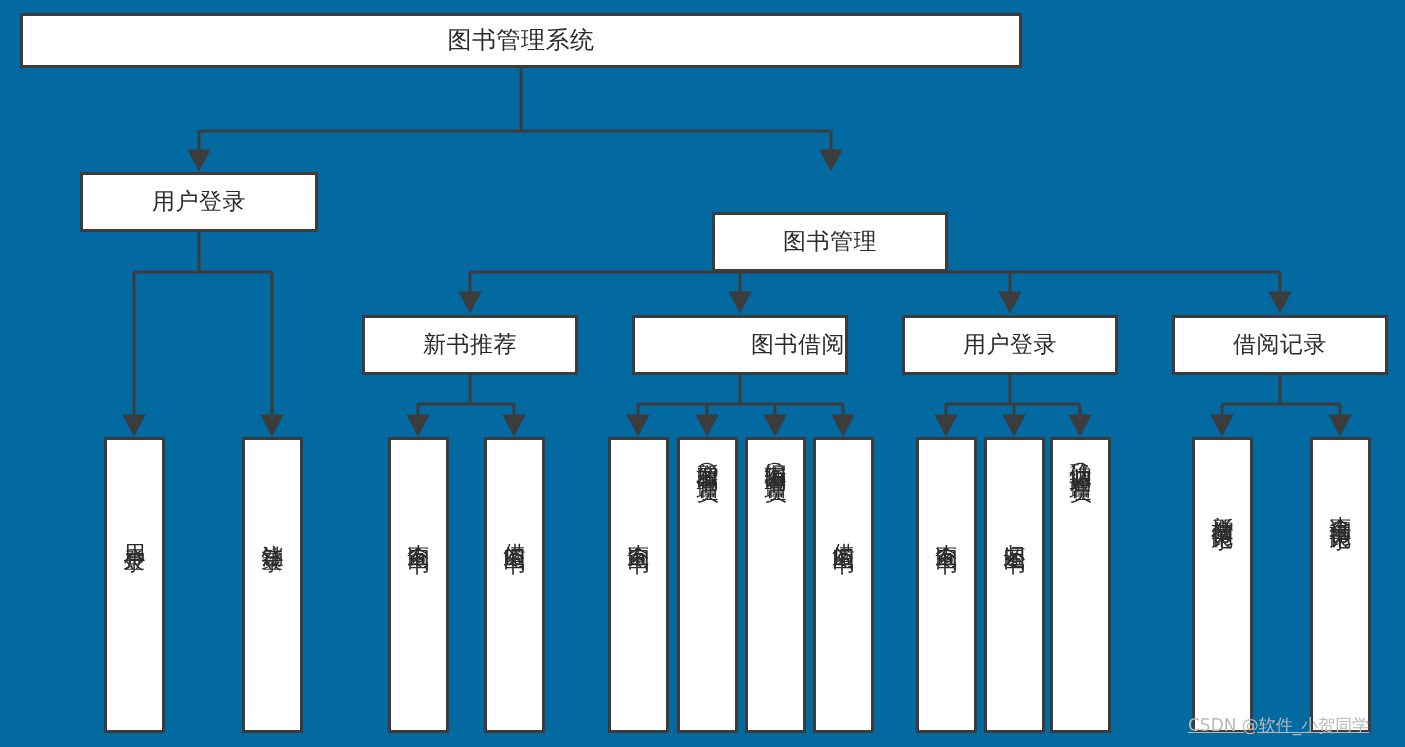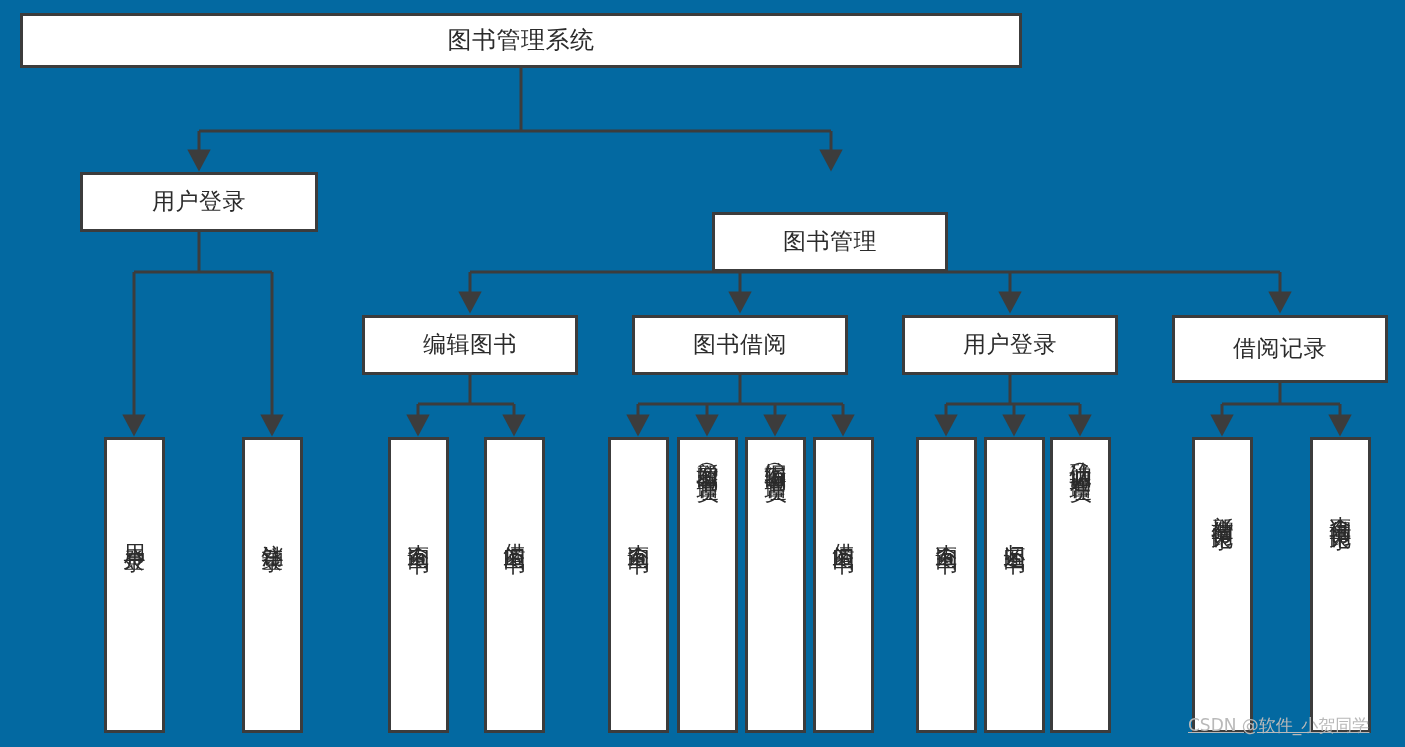--- a/index.html
+++ b/index.html
@@ -134,29 +134,29 @@
   </div>
 
   <div class="node horiz" style="left:80px;top:172px;width:238px;height:60px;">
     <span class="lbl">用户登录</span>
   </div>
   <div class="node horiz" style="left:712px;top:172px;width:236px;height:60px;margin-top:40px;">
     <span class="lbl">图书管理</span>
   </div>
 
   <div class="node horiz" style="left:362px;top:315px;width:216px;height:60px;">
-    <span class="lbl">编辑图书</span>
-  </div>
-  <div class="node horiz" style="left:632px;top:315px;width:216px;height:60px;">
+    <span class="lbl">新书推荐</span>
+  </div>
+  <div class="node horiz" style="left:632px;top:315px;width:216px;height:60px;justify-content:flex-end;">
     <span class="lbl">图书借阅</span>
   </div>
   <div class="node horiz" style="left:902px;top:315px;width:216px;height:60px;">
     <span class="lbl">用户登录</span>
   </div>
-  <div class="node horiz" style="left:1172px;top:315px;width:216px;height:68px;">
+  <div class="node horiz" style="left:1172px;top:315px;width:216px;height:60px;">
     <span class="lbl">借阅记录</span>
   </div>
 
   <div class="node leaf low" style="left:104px;top:437px;width:61px;height:296px;">
     <span class="lbl">用户登录</span>
   </div>
   <div class="node leaf low" style="left:242px;top:437px;width:61px;height:296px;">
     <span class="lbl">注销登录</span>
   </div>
 

